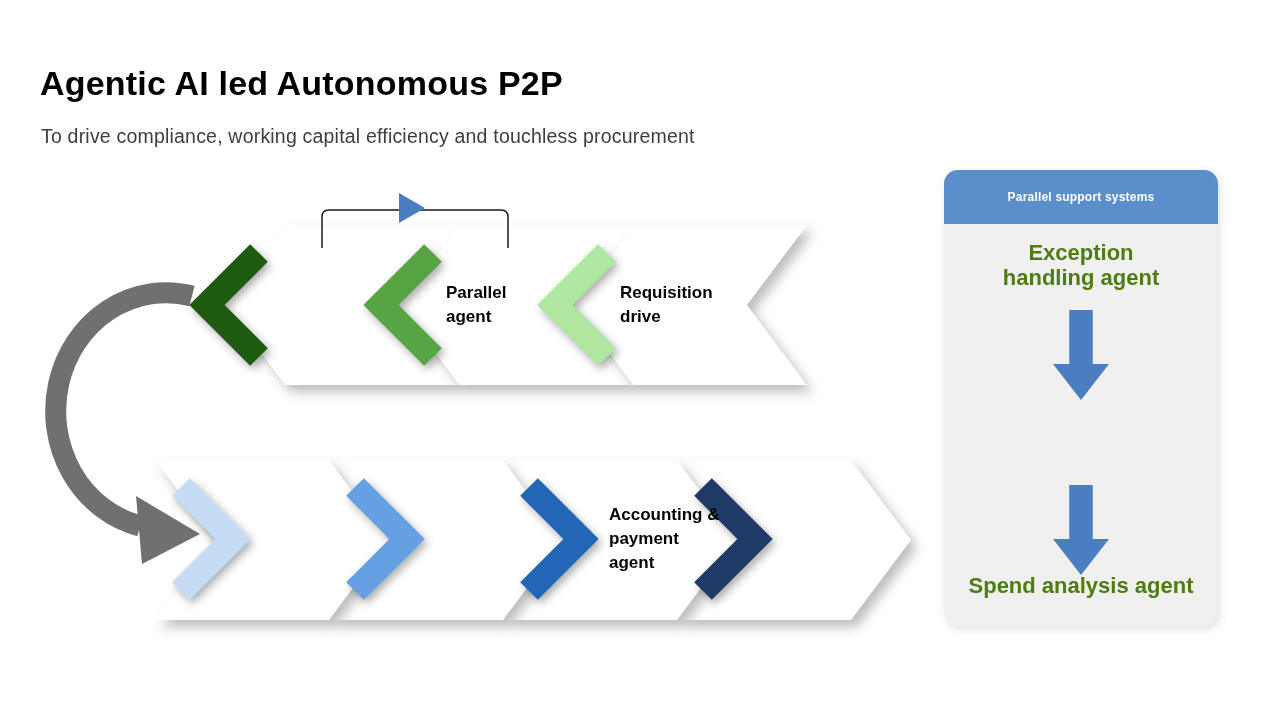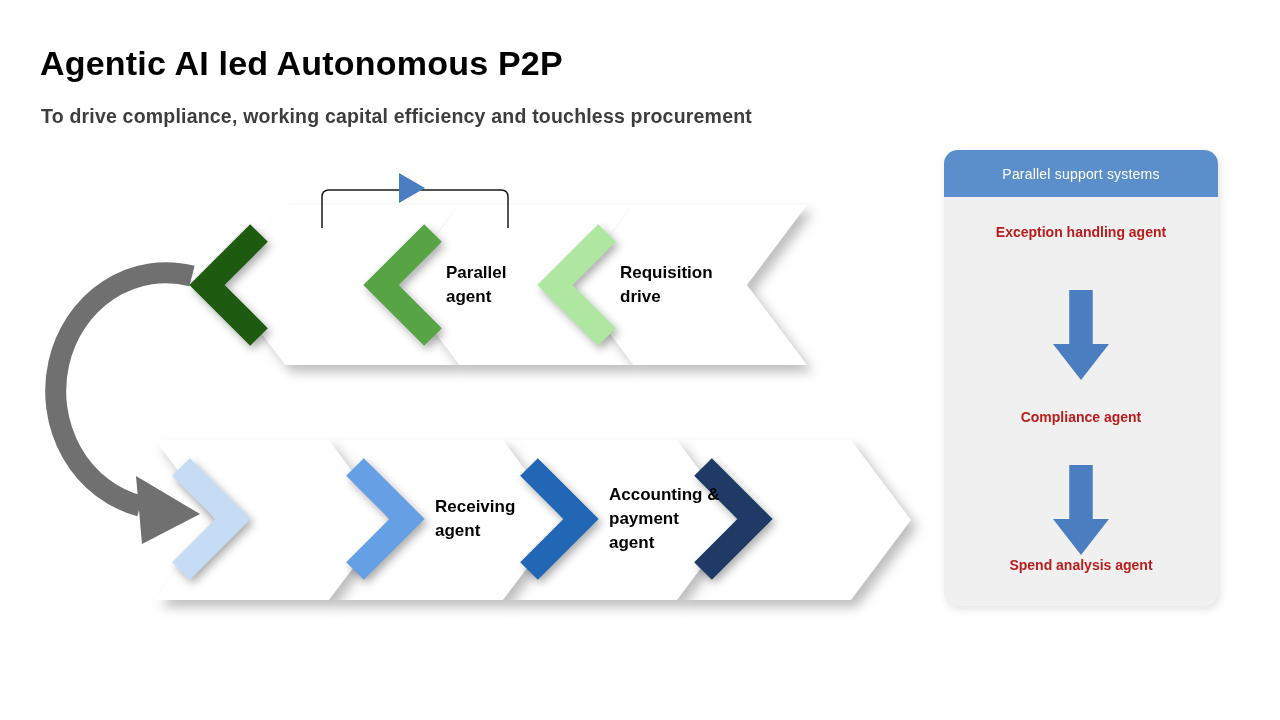--- a/index.html
+++ b/index.html
@@ -1,28 +1,28 @@
 <!DOCTYPE html>
 <html><head>
 <meta charset="utf-8">
 <style>
   html,body{margin:0;padding:0;}
   body{
     width:1280px;height:720px;background:#ffffff;overflow:hidden;position:relative;
     font-family:"Liberation Sans", sans-serif;
   }
-  .canvas{position:absolute;inset:0;}
+  .canvas{position:absolute;inset:0;margin-top:20px;}
 
   .title{
     position:absolute;left:40px;top:44px;margin:0;
     font-size:34px;font-weight:700;color:#000;letter-spacing:.2px;
   }
   .subtitle{
     position:absolute;left:41px;top:105px;margin:0;
-    font-size:19.5px;font-weight:700;color:#3d3d3d;letter-spacing:.2px;
+    font-size:19.5px;font-weight:400;color:#3d3d3d;letter-spacing:.2px;
   }
 
   
   .band-wrap{position:absolute;width:234px;height:160px;filter:drop-shadow(6px 7px 6px rgba(0,0,0,.26));}
   .band{width:100%;height:100%;background:#ffffff;}
   .band.right{clip-path:polygon(0 0,174px 0,100% 50%,174px 100%,0 100%,60px 50%);}
   .band.left {clip-path:polygon(100% 0,60px 0,0 50%,60px 100%,100% 100%,174px 50%);}
 
   
   .chev-svg{position:absolute;width:100px;height:150px;z-index:10;overflow:visible;}
@@ -36,27 +36,27 @@
   }
 
   .overlay{position:absolute;inset:0;z-index:8;pointer-events:none;}
 
   
   .panel{
     position:absolute;left:944px;top:150px;width:274px;height:456px;z-index:5;
     border-radius:14px;overflow:hidden;box-shadow:2px 3px 8px rgba(0,0,0,.12);
   }
   .panel-header{
-    position:absolute;top:0;left:0;right:0;height:47px;
+    position:absolute;top:0;left:0;right:0;height:54px;
     display:flex;align-items:center;justify-content:center;
-    color:#fff;font-weight:400;font-size:14px;letter-spacing:.2px;
+    color:#fff;font-weight:700;font-size:12px;letter-spacing:.2px;
   }
   .panel-item{
     position:absolute;left:0;right:0;text-align:center;
-    font-size:14px;font-weight:700;color:#b91c1c;line-height:25px;
+    font-size:22px;font-weight:700;color:#4d7c0f;line-height:25px;
   }
   .panel-item.two-line{padding:0 40px;}
   .block-arrow{
     position:absolute;left:50%;transform:translateX(-50%);
     width:56px;height:90px;
     clip-path:polygon(29% 0,71% 0,71% 60%,100% 60%,50% 100%,0 60%,29% 60%);
   }
 </style>
 </head>
 <body>
@@ -115,27 +115,25 @@
   <svg class="chev-svg" style="left:337px;top:444px" viewBox="0 0 100 150">
     <path d="M18,23 L70,75 L18,127" stroke="#64A0E3"></path>
   </svg>
   <svg class="chev-svg" style="left:511px;top:444px" viewBox="0 0 100 150">
     <path d="M18,23 L70,75 L18,127" stroke="#2267B5"></path>
   </svg>
   <svg class="chev-svg" style="left:685px;top:444px" viewBox="0 0 100 150">
     <path d="M18,23 L70,75 L18,127" stroke="#1F3A66"></path>
   </svg>
 
-  <div class="step-label" style="left:435px;top:495px;width:105px">Receiving agent</div>
   <div class="step-label" style="left:609px;top:483px;width:112px">Accounting &amp; payment agent</div>
 
   <div class="panel" style="background: rgb(240, 240, 240);">
     <div class="panel-header" style="background: rgb(91, 143, 203);">
       <span>Parallel support systems</span>
     </div>
     <div class="panel-item two-line" style="top:70px">Exception handling agent</div>
     <div class="block-arrow" style="top: 140px; background: rgb(74, 126, 193);"></div>
-    <div class="panel-item" style="top:255px">Compliance agent</div>
     <div class="block-arrow" style="top: 315px; background: rgb(74, 126, 193);"></div>
     <div class="panel-item" style="top:403px">Spend analysis agent</div>
   </div>
 
 </div>
 
 </body></html>

